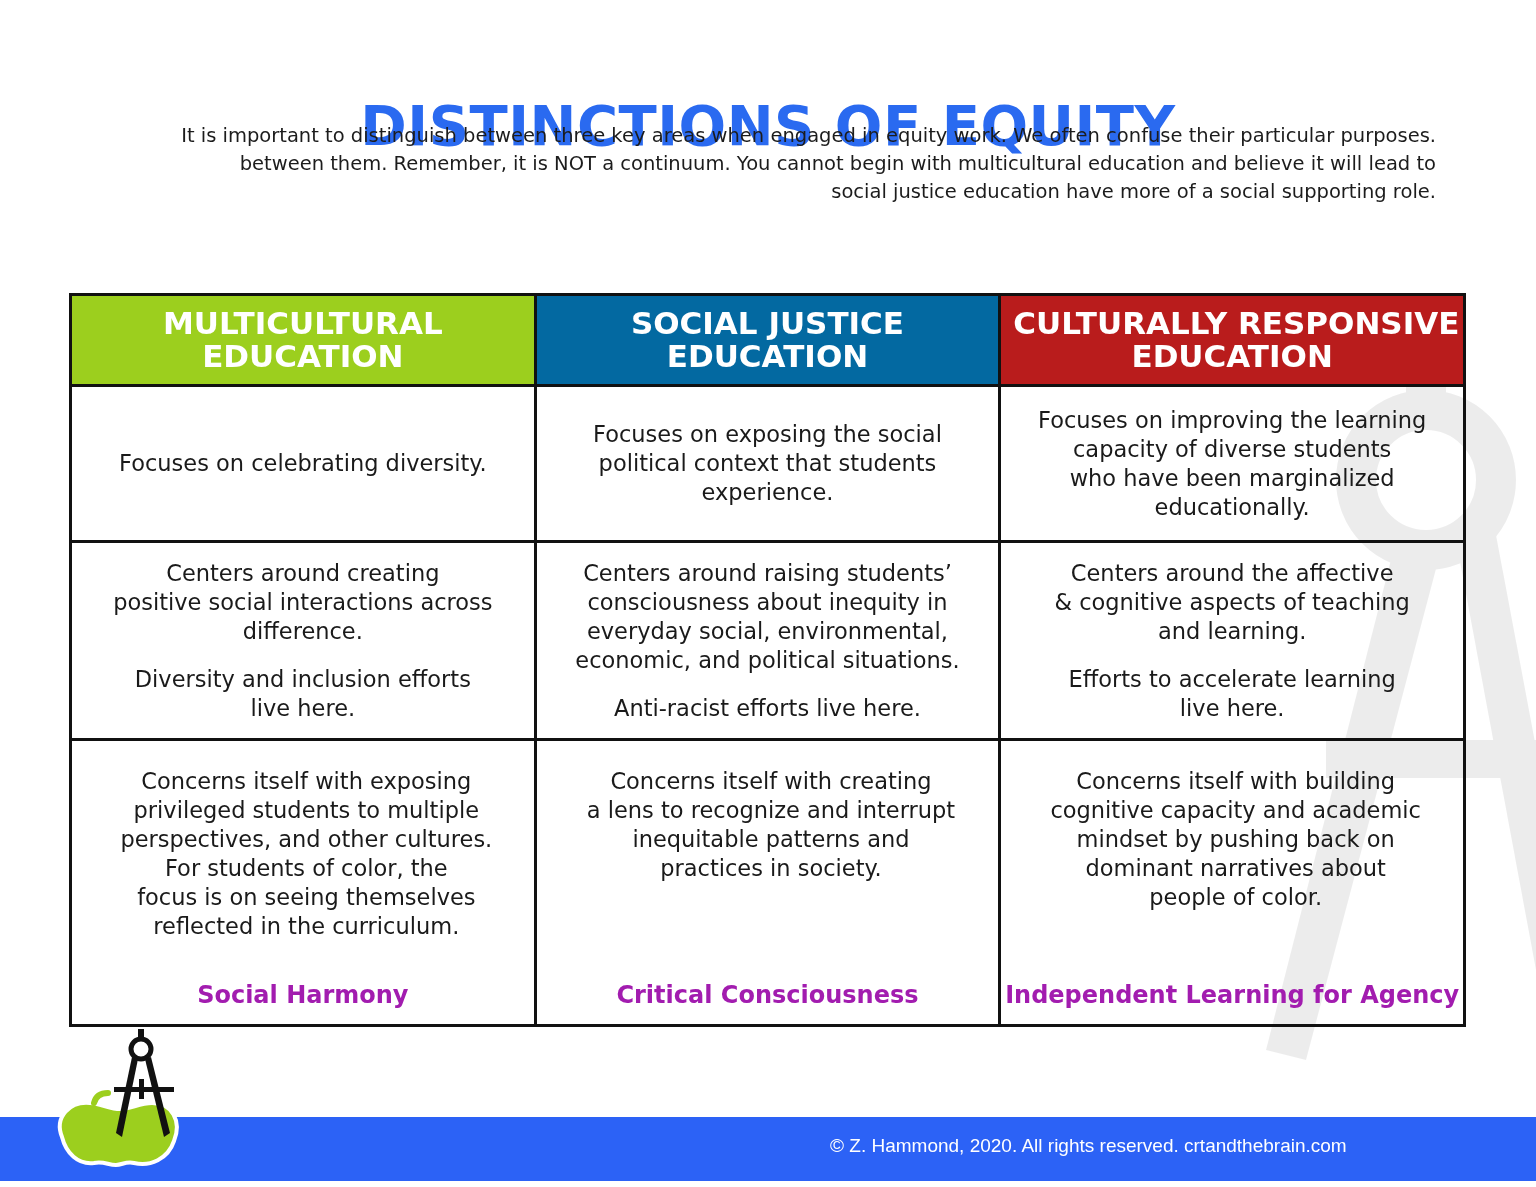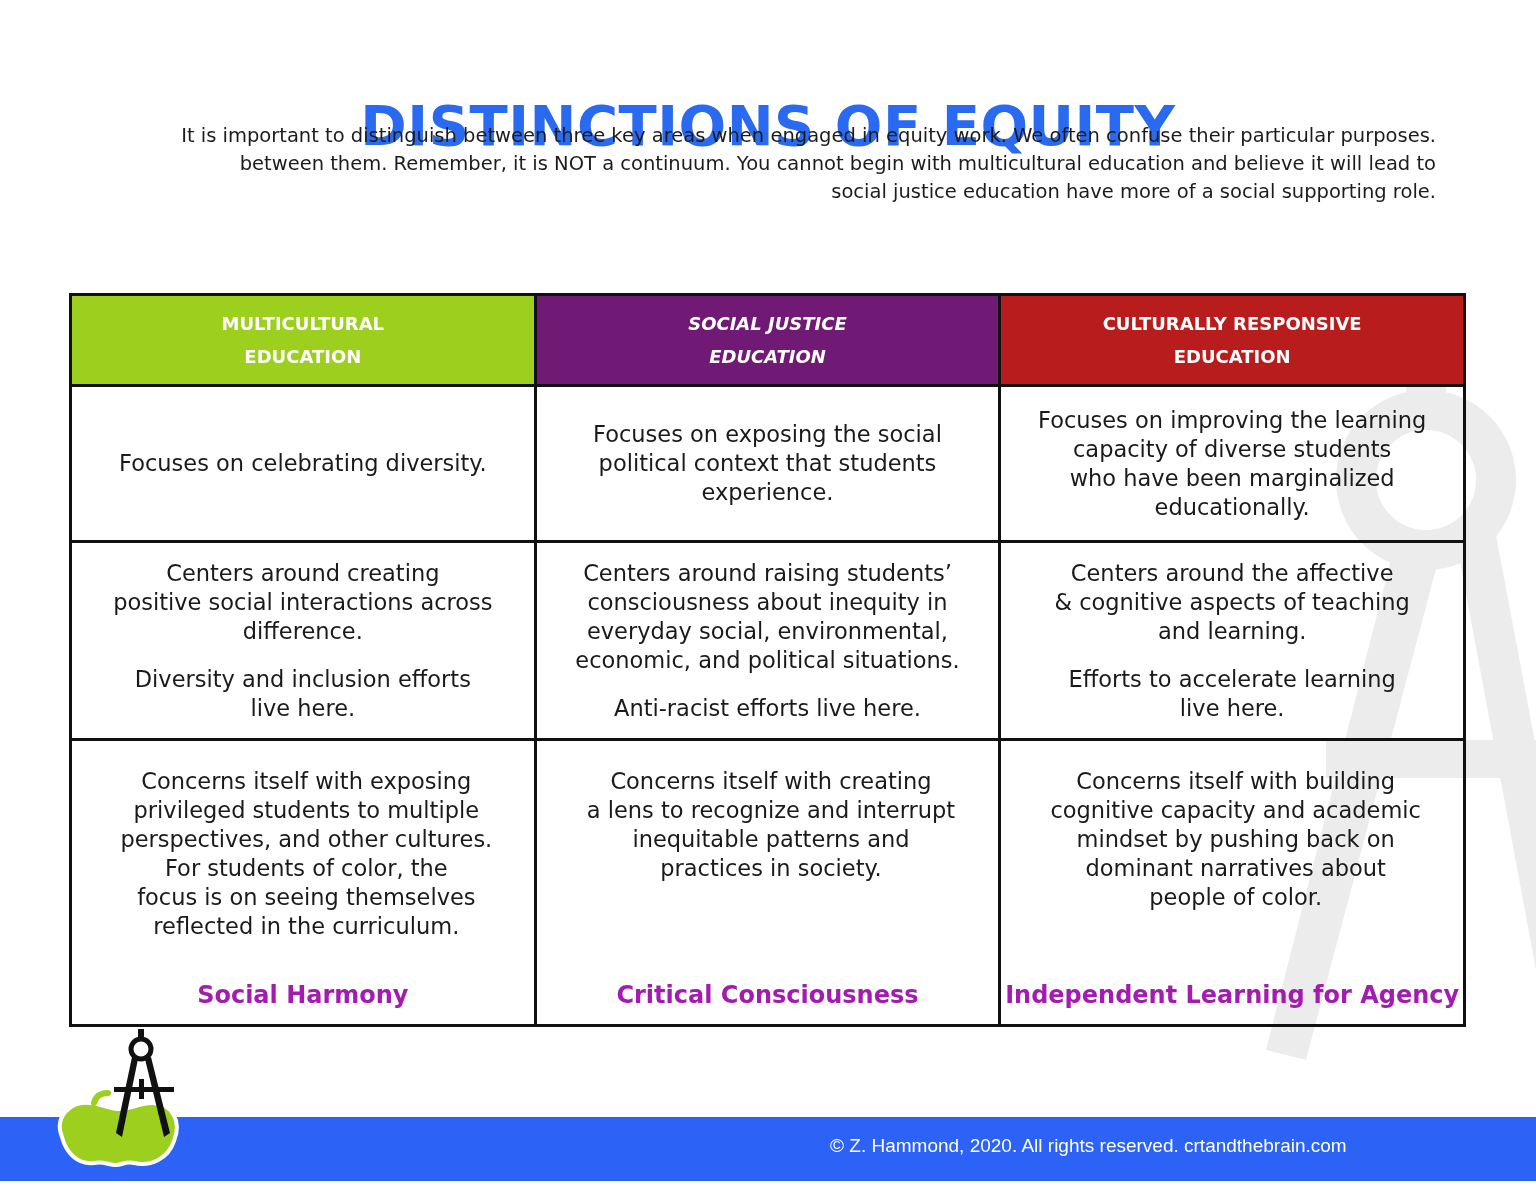--- a/index.html
+++ b/index.html
@@ -27,21 +27,21 @@
   table.grid {
     position: absolute; left: 69px; top: 293px; width: 1397px;
     border-collapse: collapse; table-layout: fixed;
   }
   .grid th, .grid td {
     border: 3px solid #111111; text-align: center; vertical-align: middle;
     padding: 0 12px;
   }
   .grid th {
     height: 88px; color: #ffffff; font-weight: bold;
-    font-family: "DejaVu Sans", sans-serif; font-size: 18px; line-height: 33px;
+    font-family: "DejaVu Sans", sans-serif; font-size: 31px; line-height: 33px;
   }
   .grid th span { display: block; white-space: nowrap; }
   .grid td {
     font-family: "DejaVu Sans", sans-serif; font-size: 22.5px; line-height: 29px;
     color: #1a1a1a; font-weight: normal;
   }
   .grid td span.l { display: block; white-space: nowrap; }
   .grid td .para { margin-bottom: 19px; }
   .grid td .para:last-child { margin-bottom: 0; }
   .row1 td { height: 153px; }
@@ -82,21 +82,21 @@
   <span>social justice education have more of a social supporting role.</span>
 </div>
 
 <table class="grid">
   <thead>
     <tr>
       <th style="background:#9ccf1e;">
         <span>MULTICULTURAL</span>
         <span>EDUCATION</span>
       </th>
-      <th style="background:#701a75;font-style:italic;">
+      <th style="background:#0369a1;">
         <span>SOCIAL JUSTICE</span>
         <span>EDUCATION</span>
       </th>
       <th style="background:#b91c1c;">
         <span>CULTURALLY RESPONSIVE</span>
         <span>EDUCATION</span>
       </th>
     </tr>
   </thead>
   <tbody>

